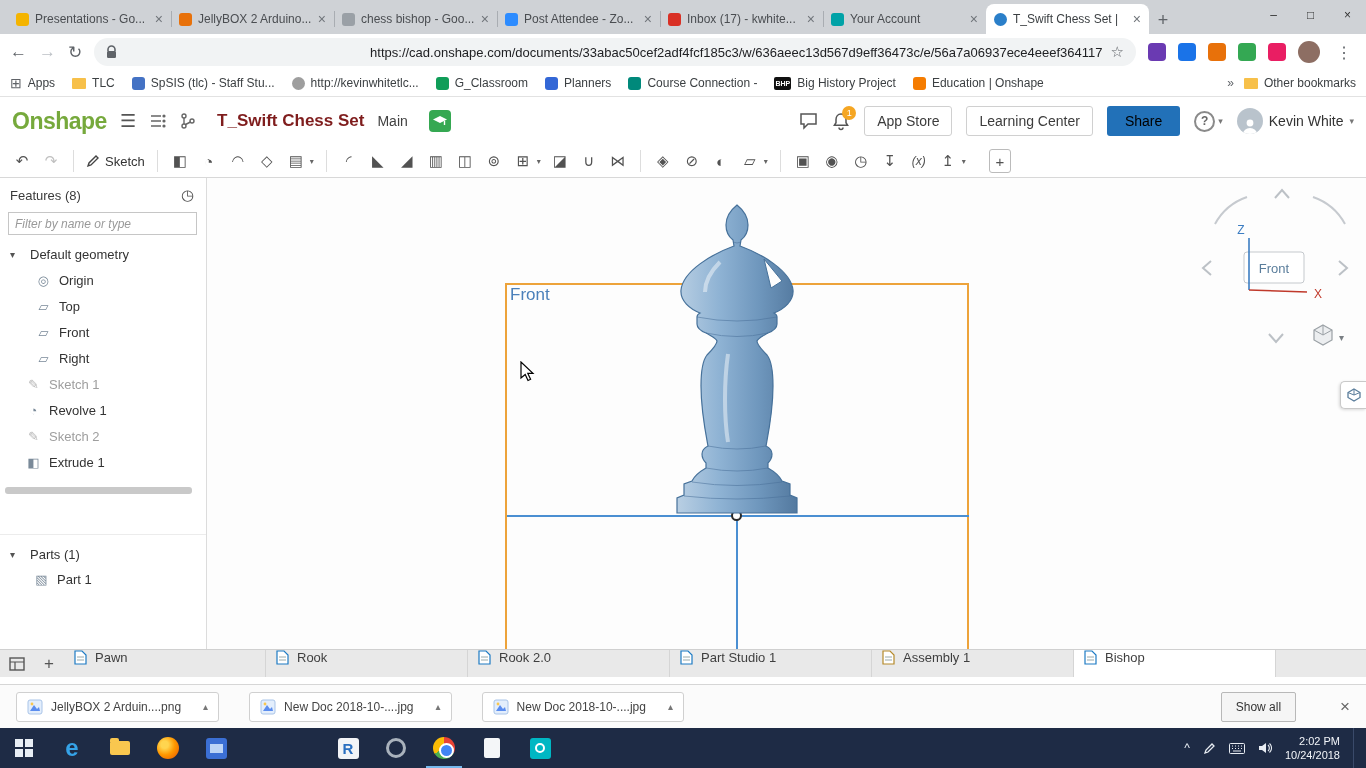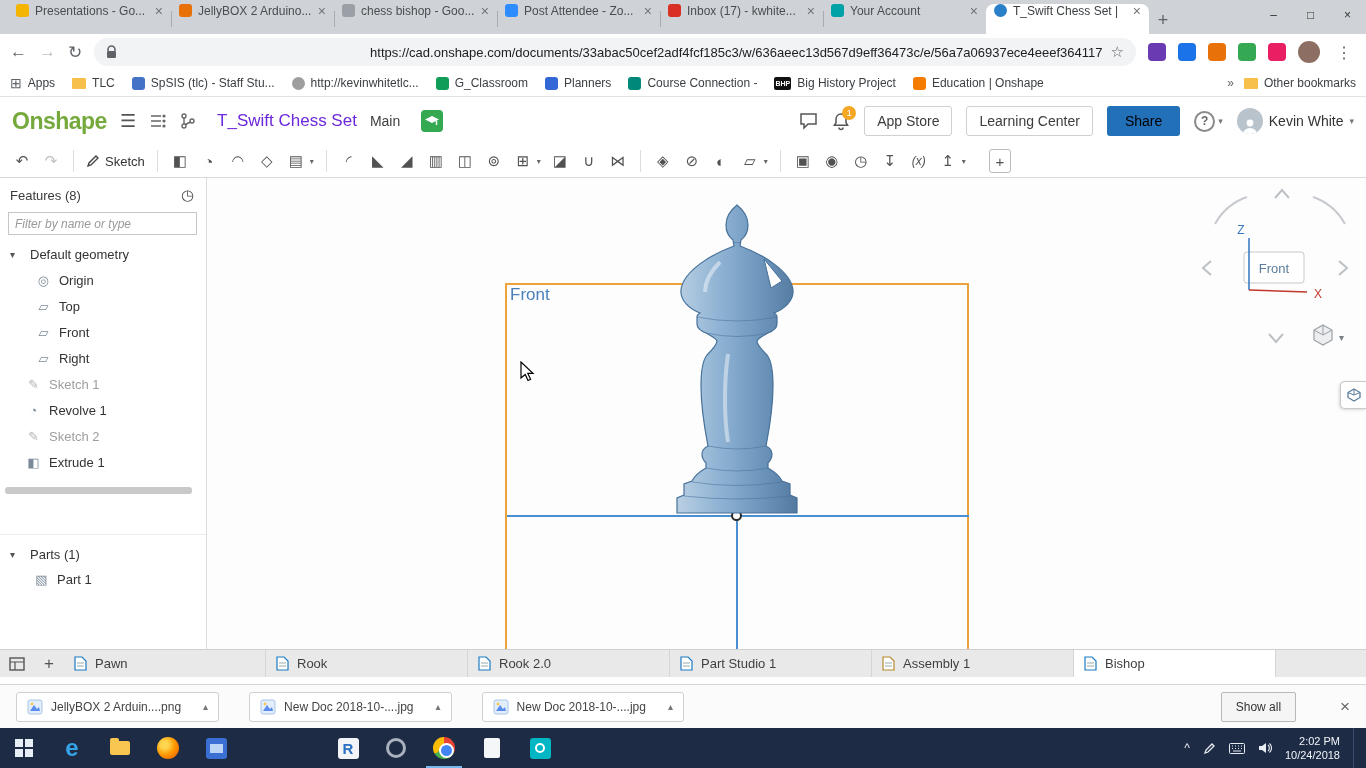--- a/index.html
+++ b/index.html
@@ -1,21 +1,21 @@
 <!DOCTYPE html>
 <html><head>
 <meta charset="utf-8">
 <style>
   *{margin:0;padding:0;box-sizing:border-box;font-family:"Liberation Sans",sans-serif;}
   html,body{width:1366px;height:768px;overflow:hidden;background:#fff;}
   #screen{position:relative;width:1366px;height:768px;background:#fff;overflow:hidden;}
 
   
   #tabstrip{position:absolute;top:0;left:0;right:0;height:34px;background:#cfd2d6;display:flex;align-items:flex-end;padding-left:8px;}
-  .tab{width:163px;height:30px;display:flex;align-items:flex-start;gap:6px;padding:0 8px;border-radius:8px 8px 0 0;color:#4a4d51;font-size:12px;position:relative;}
+  .tab{width:163px;height:30px;display:flex;align-items:center;gap:6px;padding:0 8px;border-radius:8px 8px 0 0;color:#4a4d51;font-size:12px;position:relative;}
   .tab:not(.active)+.tab:not(.active)::before{content:"";position:absolute;left:0;top:7px;bottom:7px;width:1px;background:#a9adb2;}
   .tab.active{background:#fff;color:#3c4043;}
   .favicon{width:13px;height:13px;border-radius:3px;flex:none;}
   .tab-label{flex:1;white-space:nowrap;overflow:hidden;}
   .tab-close{font-size:14px;color:#70757a;line-height:1;}
   .newtab{width:28px;height:28px;display:flex;align-items:center;justify-content:center;font-size:18px;color:#5f6368;}
   #wincontrols{position:absolute;right:0;top:0;height:30px;display:flex;}
   .winbtn{width:37px;height:30px;display:flex;align-items:center;justify-content:center;font-size:12px;color:#333;}
 
   
@@ -37,21 +37,21 @@
   .bm-grid{font-size:14px;color:#5f6368;}
   #bm-right{margin-left:auto;display:flex;align-items:center;gap:10px;}
   .bm-folder{width:14px;height:11px;background:#f7c04a;border-radius:1px;position:relative;}
   .bm-folder.gray{background:#9aa0a6;}
 
   
   #osheader{position:absolute;top:97px;left:0;right:0;height:48px;background:#fff;display:flex;align-items:center;padding:0 12px;gap:13px;}
   .oslogo{font-size:23px;font-weight:bold;color:#76a93c;letter-spacing:-0.5px;}
   .osmenu{font-size:18px;color:#555;}
   .hicon{display:flex;align-items:center;}
-  .ostitle{font-size:17px;font-weight:normal;color:#6d28d9;margin-left:8px;}
+  .ostitle{font-size:17px;font-weight:bold;color:#7f1d1d;margin-left:8px;}
   .osws{font-size:14px;color:#404040;}
   .edubadge{width:22px;height:22px;background:#35a852;border-radius:4px;display:flex;align-items:center;justify-content:center;margin-left:8px;}
   #osh-right{margin-left:auto;display:flex;align-items:center;gap:14px;}
   .bellwrap{position:relative;}
   .notifbadge{position:absolute;top:-6px;right:-6px;background:#f5a623;color:#fff;font-size:9px;min-width:14px;height:14px;border-radius:7px;display:flex;align-items:center;justify-content:center;}
   .osbtn{border:1px solid #d0d0d0;border-radius:3px;background:#fff;padding:6px 12px;font-size:14px;color:#3c3c3c;}
   .sharebtn{border:none;border-radius:3px;padding:7px 18px;font-size:14px;color:#000000;}
   .helpwrap{display:flex;align-items:center;gap:3px;}
   .helpcircle{width:21px;height:21px;border:2px solid #8a8a8a;border-radius:50%;display:flex;align-items:center;justify-content:center;font-size:12px;font-weight:bold;color:#666;}
   .caret-sm{font-size:9px;color:#777;}
@@ -91,21 +91,21 @@
   .skorigin{position:absolute;left:524px;top:332px;width:11px;height:11px;border:2px solid #2b2b2b;border-radius:50%;background:#fff;}
   .bishop{position:absolute;left:465px;top:24px;}
   .cursor{position:absolute;left:313px;top:183px;}
   .viewcube{position:absolute;left:988px;top:6px;}
   .flyout{position:absolute;right:0;top:203px;width:26px;height:28px;background:#fff;border:1px solid #c9c9c9;border-right:none;border-radius:5px 0 0 5px;box-shadow:-1px 1px 3px rgba(0,0,0,.15);display:flex;align-items:center;justify-content:center;}
 
   
   #doctabs{position:absolute;left:0;right:0;top:649px;height:28px;background:#e9e9e9;border-top:1px solid #d0d0d0;display:flex;align-items:stretch;font-size:13px;color:#3f3f3f;}
   .dtool{width:34px;display:flex;align-items:center;justify-content:center;color:#555;}
   .dplus{width:30px;display:flex;align-items:center;justify-content:center;font-size:17px;color:#555;}
-  .dtab{width:202px;display:flex;align-items:center;gap:8px;padding:0 10px;border-right:1px solid #d5d5d5;white-space:nowrap;overflow:hidden;}
+  .dtab{width:202px;display:flex;align-items:flex-start;gap:8px;padding:0 10px;border-right:1px solid #d5d5d5;white-space:nowrap;overflow:hidden;}
   .dtab.active{background:#fff;}
 
   
   #dlbar{position:absolute;left:0;right:0;top:684px;height:44px;background:#fbfbfb;border-top:1px solid #d6d6d6;display:flex;align-items:center;padding:0 16px;gap:30px;font-size:12px;color:#444;}
   .dlitem{height:30px;display:flex;align-items:center;gap:8px;padding:0 10px;background:#fff;border:1px solid #d0d0d0;border-radius:3px;min-width:196px;}
   .dlcaret{color:#777;font-size:10px;margin-left:auto;padding-left:14px;}
   .showall{margin-left:auto;padding:7px 14px;background:#f5f5f5;border:1px solid #b8b8b8;border-radius:2px;font-size:12px;color:#333;}
   .dlclose{font-size:17px;color:#666;margin-left:14px;}
 
   

